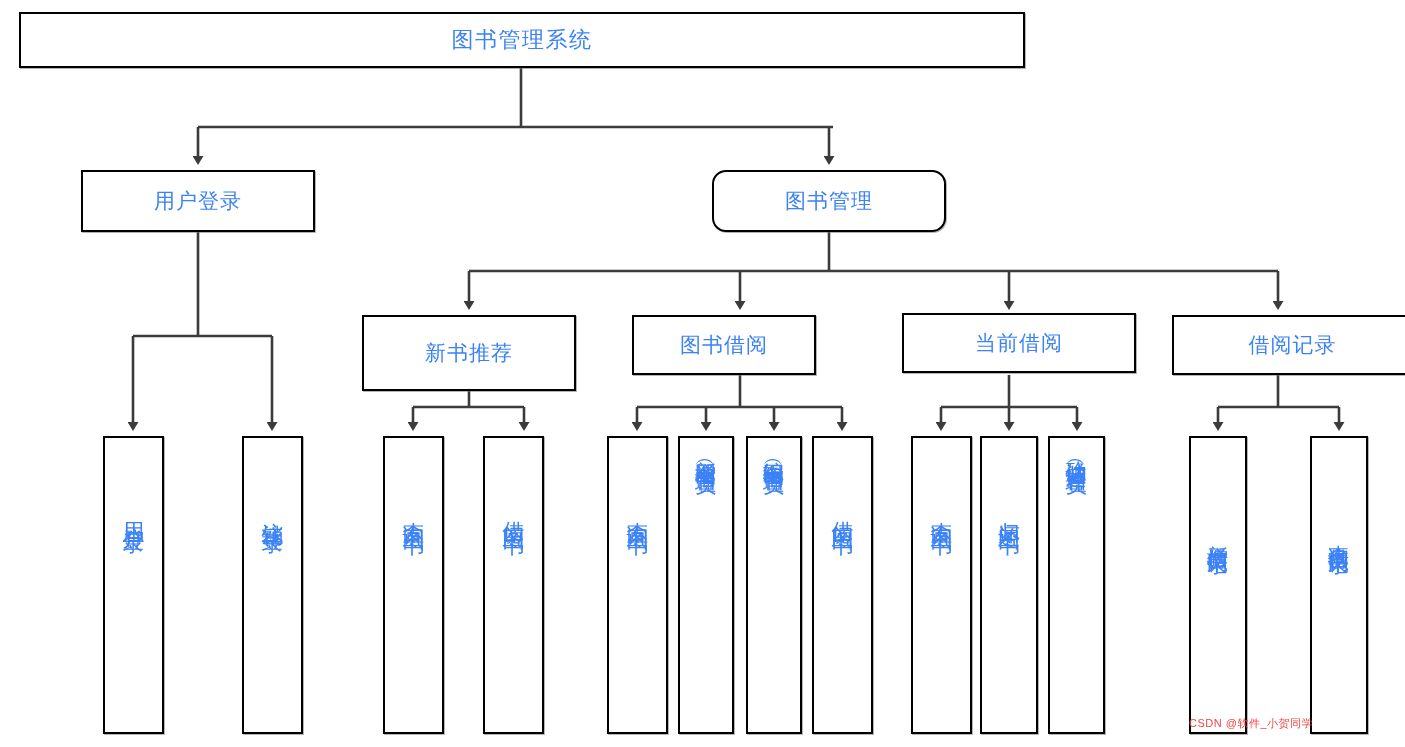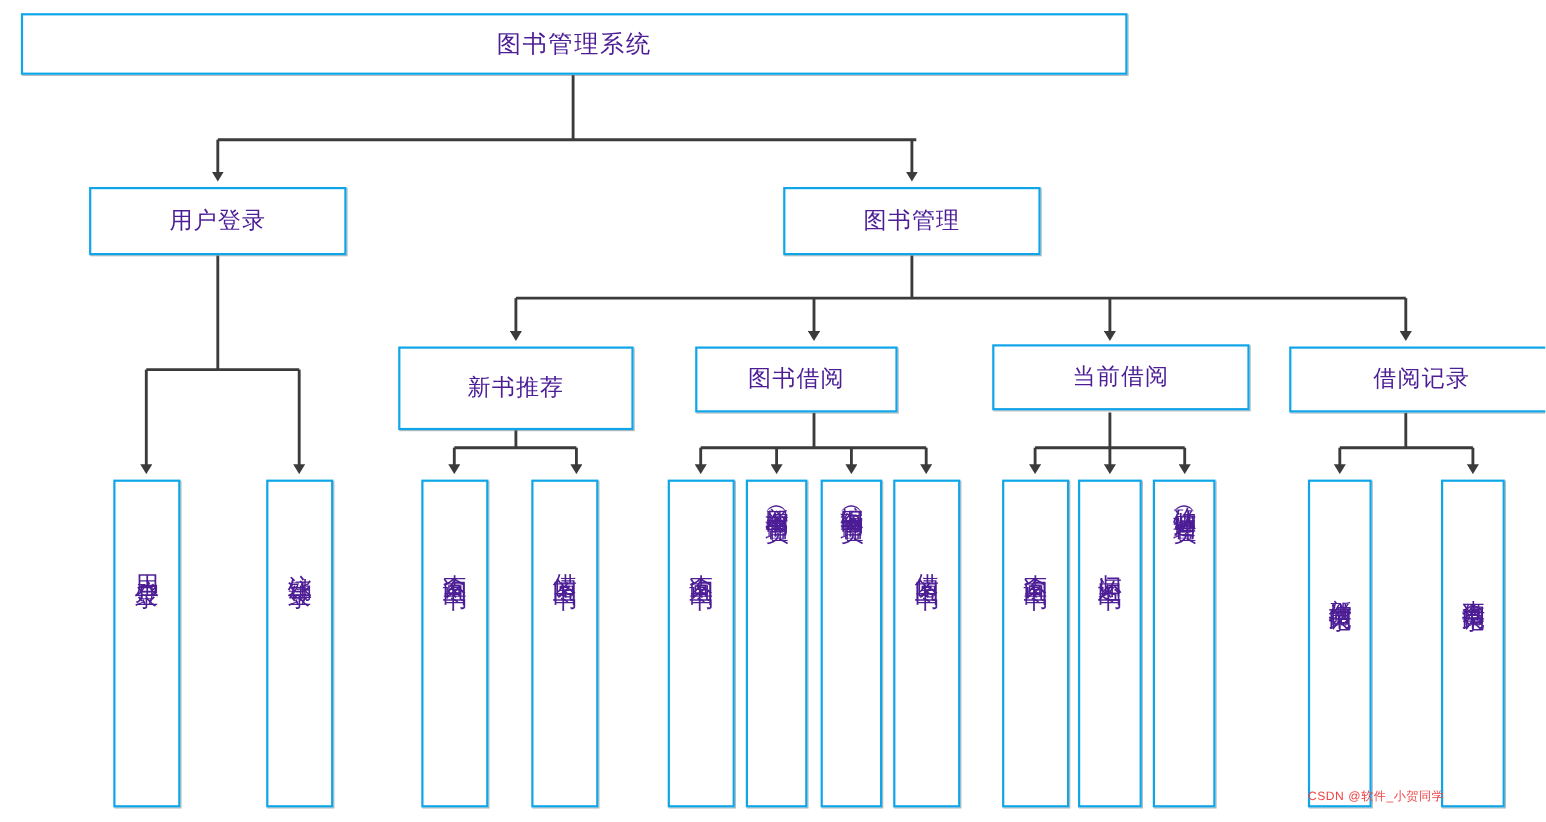--- a/index.html
+++ b/index.html
@@ -22,26 +22,26 @@
     left: 0;
     top: 0;
     width: 1405px;
     height: 747px;
     pointer-events: none;
   }
   .node {
     position: absolute;
     box-sizing: border-box;
     background: #ffffff;
-    border: 2px solid #0ea5e9;
+    border: 2px solid #000000;
     box-shadow: 1px 1px 0 0 rgba(120,120,120,0.55);
     display: flex;
     align-items: center;
     justify-content: center;
-    color: #4c1d95;
+    color: #3b82f6;
   }
   .node .label {
     display: block;
     text-align: center;
     line-height: 1.12;
     white-space: nowrap;
   }
   
   .node.horiz .label {
     font-size: 21px;
@@ -137,21 +137,21 @@
     </g>
   </svg>
 
   <div class="node horiz root" style="left:19px; top:12px; width:1006px; height:56px;">
     <span class="label">图书管理系统</span>
   </div>
 
   <div class="node horiz" style="left:81px; top:170px; width:234px; height:62px;">
     <span class="label">用户登录</span>
   </div>
-  <div class="node horiz" style="left:712px; top:170px; width:234px; height:62px;">
+  <div class="node horiz" style="left:712px; top:170px; width:234px; height:62px;border-radius:14px;">
     <span class="label">图书管理</span>
   </div>
 
   <div class="node horiz" style="left:362px; top:315px; width:214px; height:76px;">
     <span class="label">新书推荐</span>
   </div>
   <div class="node horiz" style="left:632px; top:315px; width:184px; height:60px;">
     <span class="label">图书借阅</span>
   </div>
   <div class="node horiz" style="left:902px; top:313px; width:234px; height:60px;">

